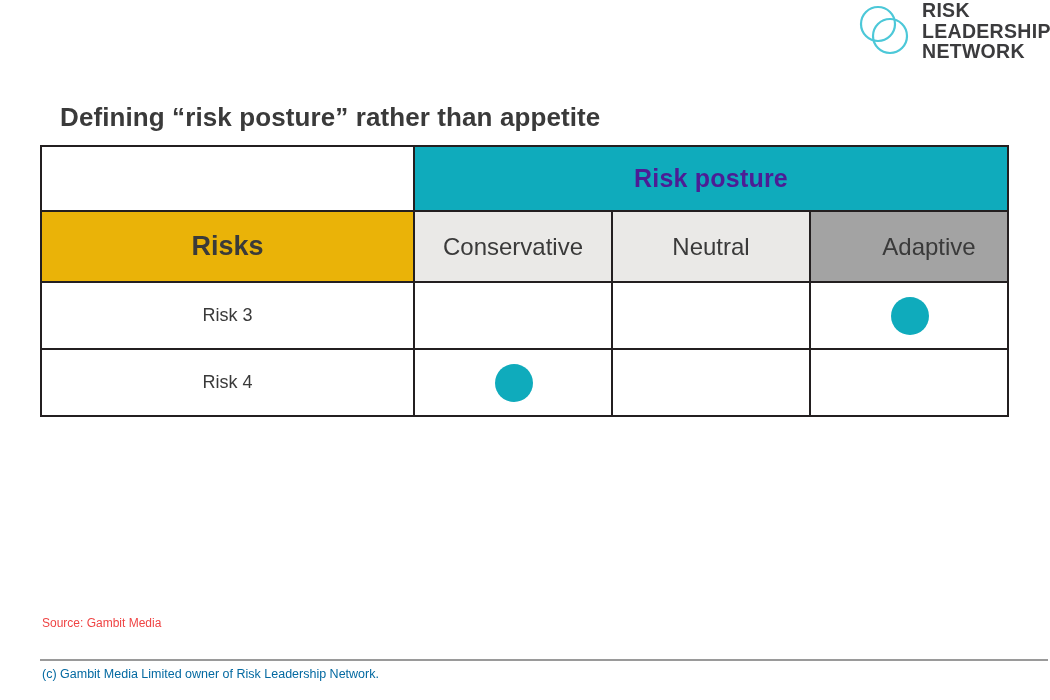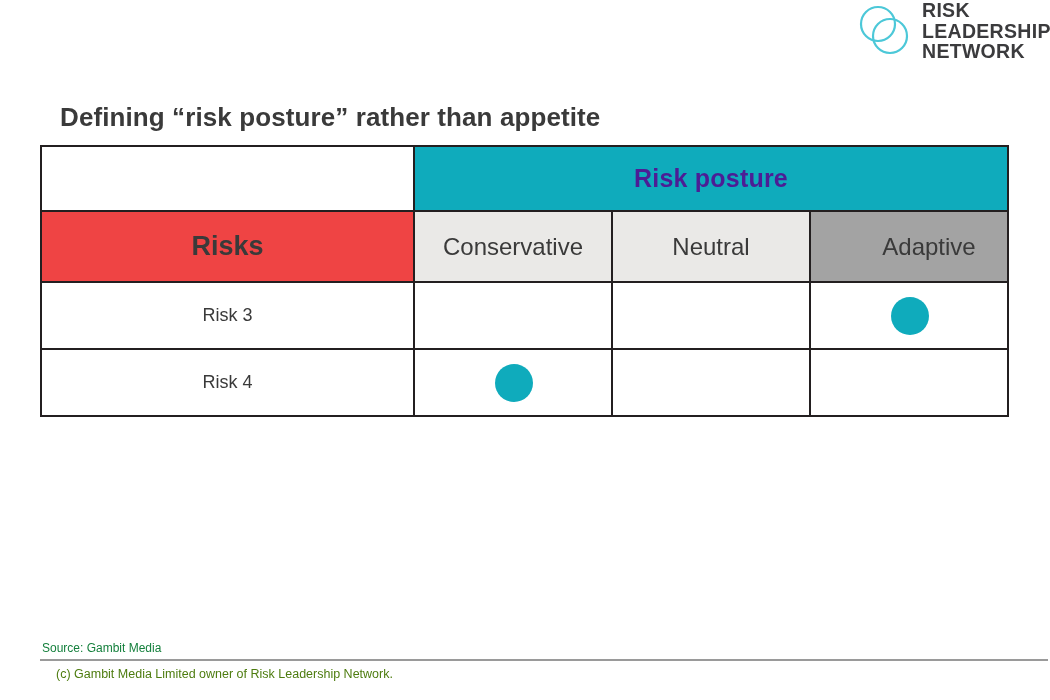--- a/index.html
+++ b/index.html
@@ -118,38 +118,38 @@
   }
   .dot.hidden { visibility: hidden; }
   .dot.pos-cons { margin-left: 80px; }
   .dot.pos-neut { margin-left: 80px; }
   .dot.pos-adap { margin-left: 80px; }
 
   
   #footer-source {
     position: absolute;
     left: 42px;
-    top: 641px;
+    top: 616px;
     font-size: 12px;
-    color: #15803d;
+    color: #ef4444;
   }
   #footer-rule {
     position: absolute;
     left: 40px;
     top: 659px;
     width: 1008px;
     height: 2px;
     background: #9a9a9a;
   }
   #footer-copyright {
     position: absolute;
-    left: 56px;
+    left: 42px;
     top: 667px;
     font-size: 12.5px;
-    color: #4d7c0f;
+    color: #0369a1;
   }
 </style>
 </head>
 <body>
 
 <div id="brand-logo">
   <span class="logo-mark">
     <svg viewBox="0 0 58 52" width="58" height="52" aria-hidden="true">
       <circle cx="22" cy="19" r="17" fill="none" stroke="#4cc8d8" stroke-width="2.2"></circle>
       <circle cx="34" cy="31" r="17" fill="none" stroke="#4cc8d8" stroke-width="2.2"></circle>
@@ -170,21 +170,21 @@
       <col class="col-cons">
       <col class="col-neut">
       <col class="col-adap">
   </colgroup>
   <tbody>
     <tr class="row-band">
       <td class="blank-cell"></td>
       <td class="posture-band" colspan="3" style="background: rgb(15, 171, 188);">Risk posture</td>
     </tr>
     <tr class="row-head">
-      <td class="head-cell risks-head" style="background: #ef4444;">Risks</td>
+      <td class="head-cell risks-head" style="background: #eab308;">Risks</td>
       <td class="head-cell" style="background: rgb(234, 233, 231);">Conservative</td>
       <td class="head-cell" style="background: rgb(234, 233, 231);">Neutral</td>
       <td class="head-cell" style="background: #a3a3a3; padding-left: 40px;">Adaptive</td>
     </tr>
 
 
 
     <tr class="row-data">
       <td class="label-cell">Risk 3</td>
       <td class="mark-cell">

